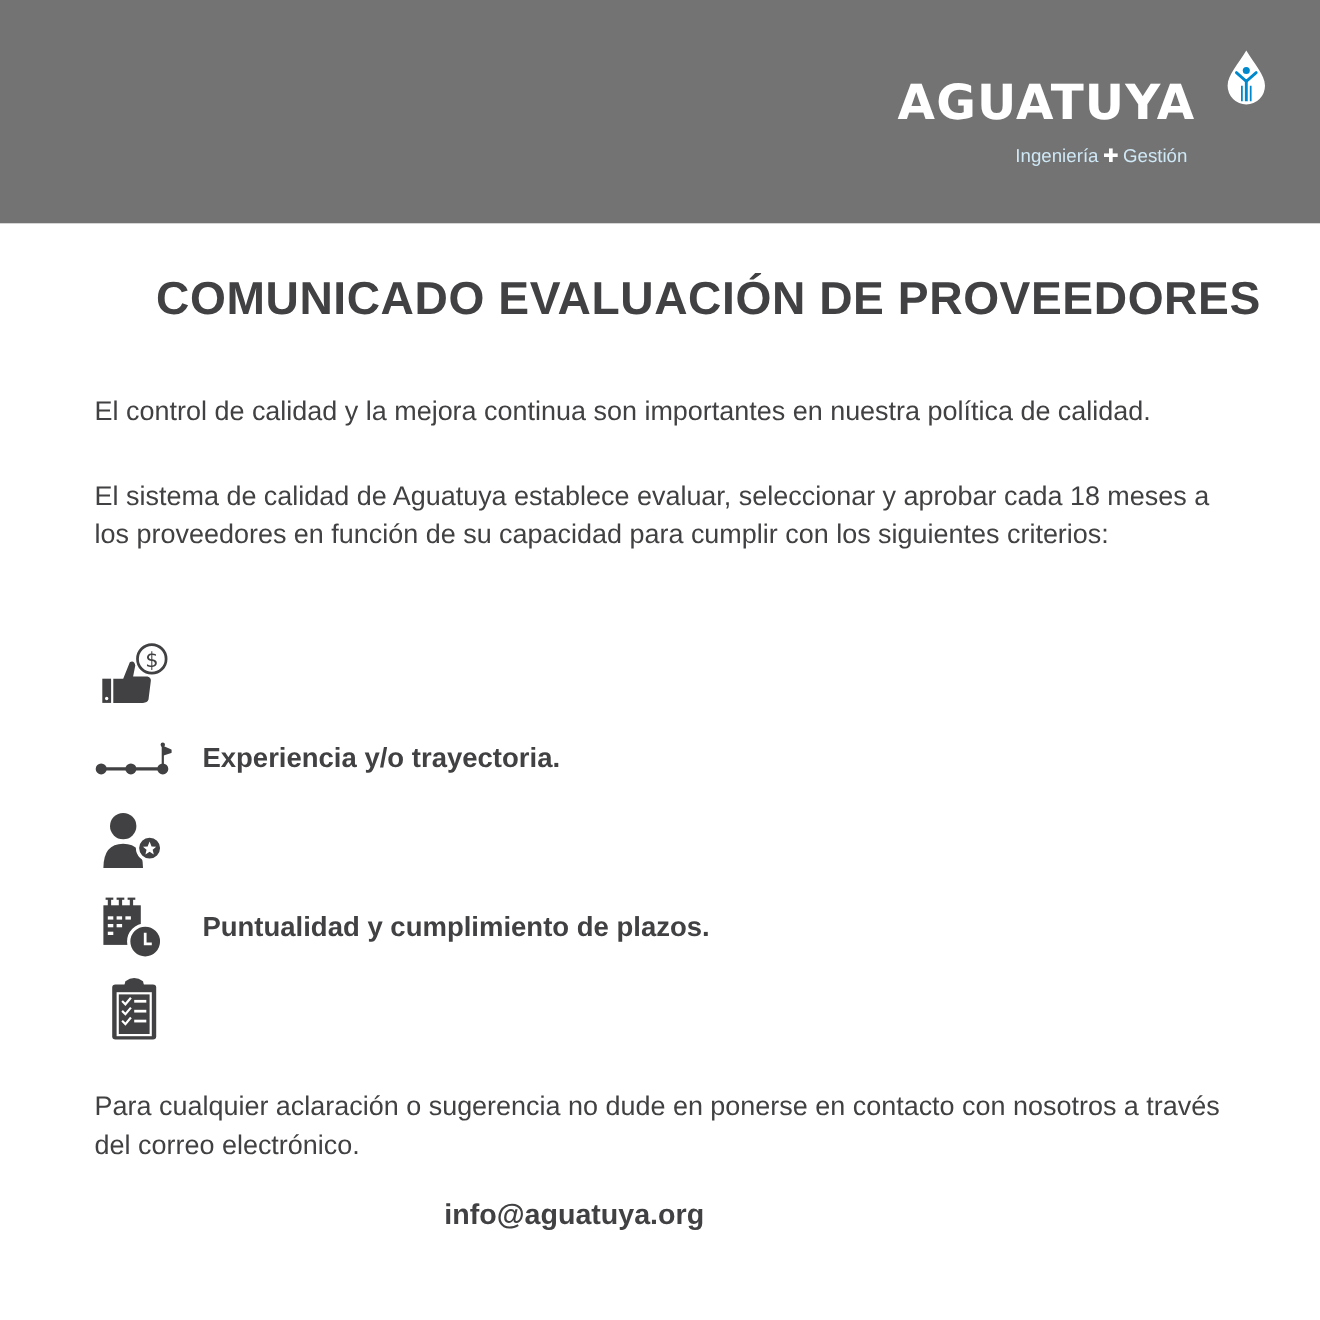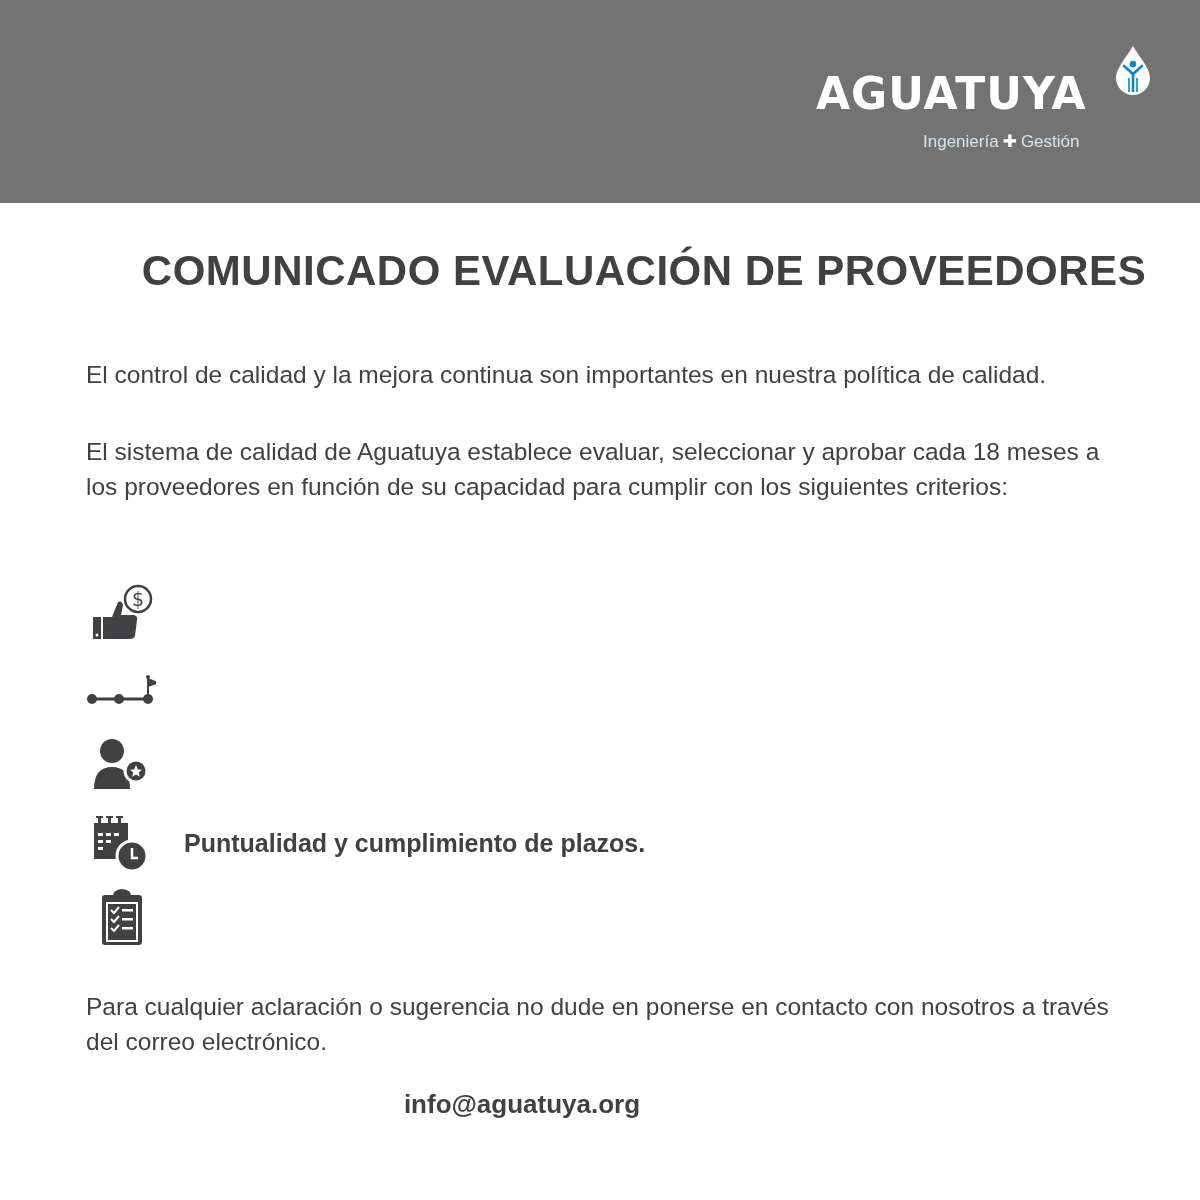--- a/index.html
+++ b/index.html
@@ -88,20 +88,21 @@
     <svg width="70" height="40" viewBox="0 0 70 40">
       <line x1="4" y1="30" x2="64" y2="30" stroke="#414042" stroke-width="3"></line>
       <circle cx="6" cy="30" r="5" fill="#414042"></circle>
       <circle cx="33" cy="30" r="5" fill="#414042"></circle>
       <circle cx="62" cy="30" r="5" fill="#414042"></circle>
       <line x1="62" y1="30" x2="62" y2="8" stroke="#414042" stroke-width="2"></line>
       <circle cx="62" cy="8" r="2" fill="#414042"></circle>
       <path d="M64 9 L76 14 L64 18 Z" fill="#414042" transform="translate(-2,0)"></path>
     </svg>
   </div>
+  <div class="label">Experiencia y/o trayectoria.</div>
 </div>
 
 <div class="crit" style="top:736px;">
   <div class="icon">
     <svg width="70" height="58" viewBox="0 0 70 58">
       <circle cx="26" cy="14" r="12" fill="#414042"></circle>
       <path d="M8 52 Q8 30 26 30 Q44 30 44 52 Z" fill="#414042"></path>
       <circle cx="50" cy="34" r="11" fill="#414042" stroke="#ffffff" stroke-width="3"></circle>
       <polygon points="50,28 51.8,32.5 56,32.7 52.8,35.5 53.8,39.8 50,37.4 46.2,39.8 47.2,35.5 44,32.7 48.2,32.5" fill="#ffffff"></polygon>
     </svg>

